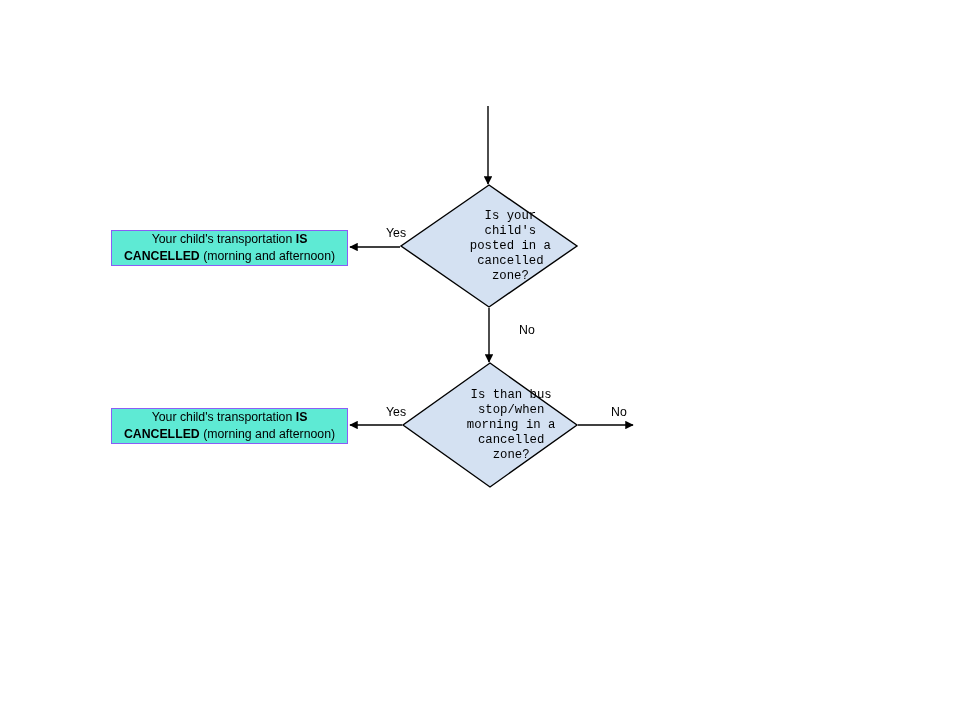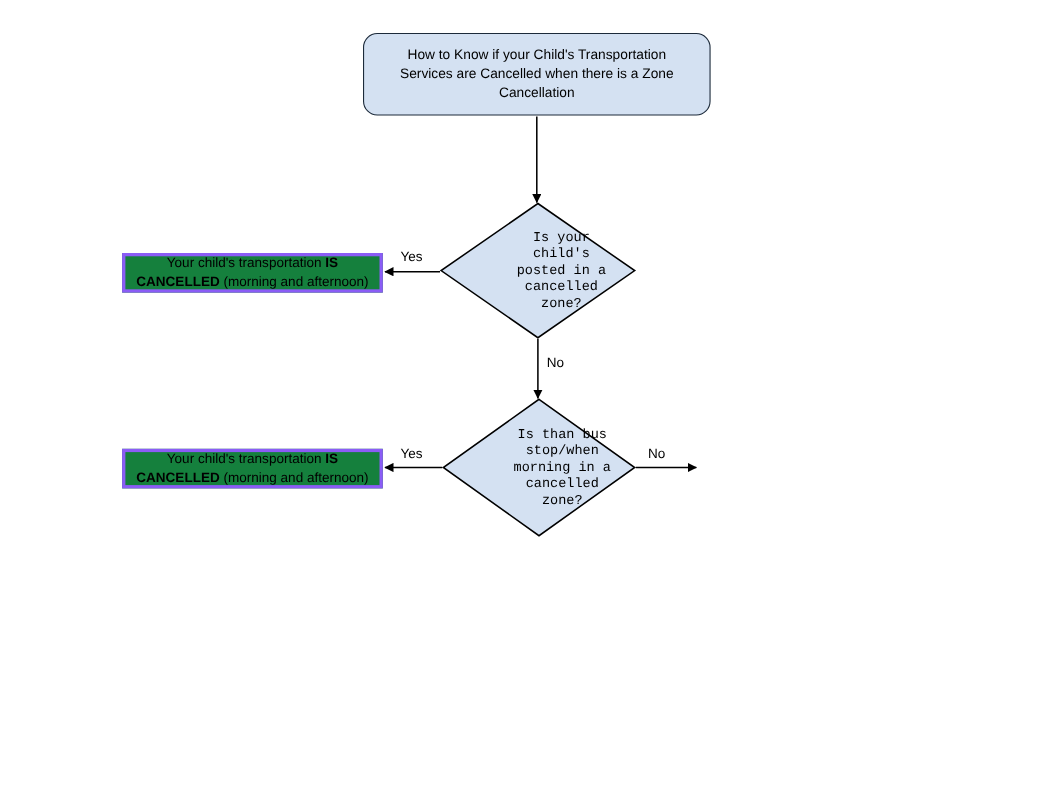--- a/index.html
+++ b/index.html
@@ -51,22 +51,22 @@
     text-align: center;
     line-height: 1.35;
     font-size: 12.5px;
   }
   .terminator .txt {
     padding: 0 14px;
   }
 
   
   .process {
-    background: #15803d;
-    border: 3px solid #8b5cf6;
+    background: #5eead4;
+    border: 1px solid #8b5cf6;
     display: flex;
     align-items: center;
     justify-content: center;
     text-align: center;
     line-height: 1.35;
     font-size: 12.3px;
   }
   .process .txt {
     padding: 0 7px;
   }
@@ -96,20 +96,21 @@
     width: 76%;
     z-index: 2;
   }
 
   
   .edge-label {
     position: absolute;
     font-size: 12.3px;
     color: #000000;
     white-space: nowrap;
+    margin-left: 22px;
   }
 
   b, strong { font-weight: bold; }
 </style>
 </head>
 <body>
 
 <div id="canvas">
 
   <svg id="edges" viewBox="0 0 960 720" width="960" height="720">
@@ -123,23 +124,20 @@
 
     <line x1="400" y1="247" x2="350" y2="247" stroke="#000000" stroke-width="1.4" marker-end="url(#arrow)"></line>
 
     <line x1="489" y1="308" x2="489" y2="362" stroke="#000000" stroke-width="1.4" marker-end="url(#arrow)"></line>
 
     <line x1="402" y1="425" x2="350" y2="425" stroke="#000000" stroke-width="1.4" marker-end="url(#arrow)"></line>
 
     <line x1="578" y1="425" x2="633" y2="425" stroke="#000000" stroke-width="1.4" marker-end="url(#arrow)"></line>
   </svg>
 
-  <div class="node terminator" style="left:330px; top:30px; width:316px; height:75px;">
-    <div class="txt">How to Know if your Child's Transportation Services are Cancelled when there is a Zone Cancellation</div>
-  </div>
 
   <div class="node decision" style="left:400px; top:184px; width:178px; height:124px;">
     <svg width="178" height="124" viewBox="0 0 178 124">
       <polygon points="89,1 177,62 89,123 1,62" fill="#d4e1f2" stroke="#000000" stroke-width="1.4"></polygon>
     </svg>
     <div class="txt">
       <span>Is your</span><br>
       <span>child's</span><br>
       <span>posted in a</span><br>
       <span>cancelled</span><br>

